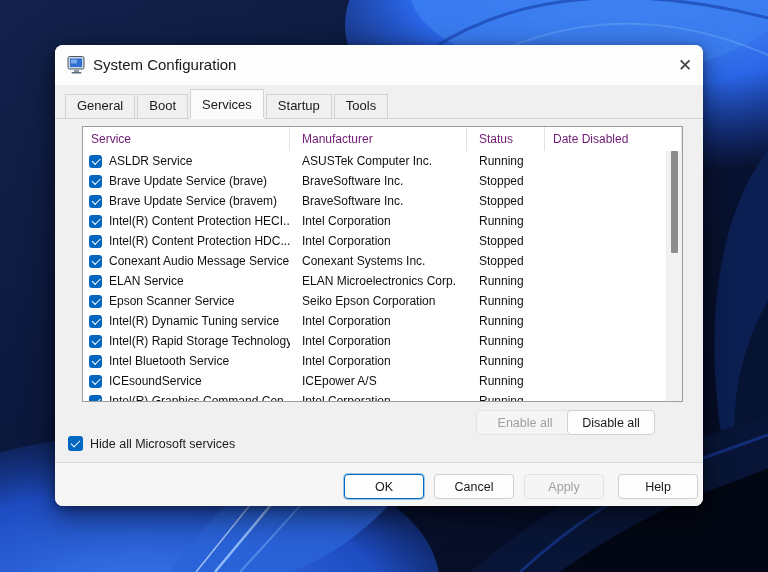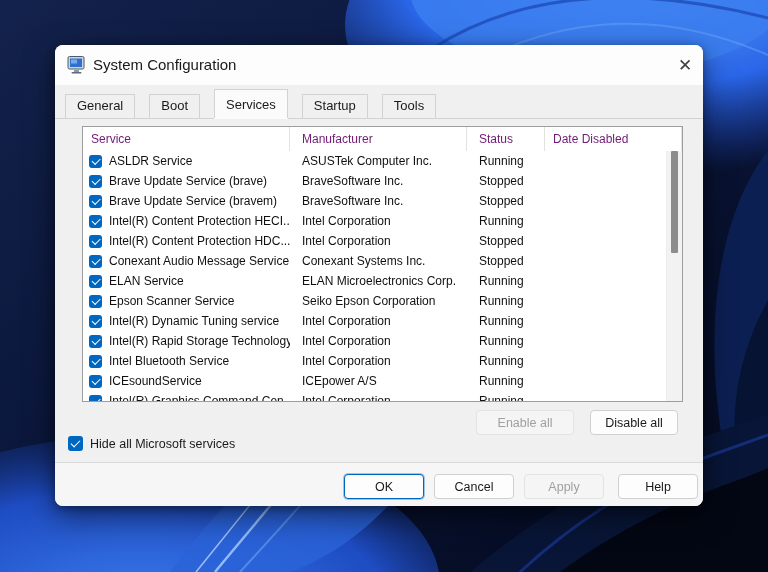--- a/index.html
+++ b/index.html
@@ -21,21 +21,21 @@
     background:#fdfdfd;border-radius:8px 8px 0 0;
   }
   .app-icon{position:absolute;left:12px;top:11px;width:19px;height:18px;}
   .title-text{position:absolute;left:38px;top:11px;font-size:15px;color:#191919;}
   .close-btn{
     position:absolute;left:616px;top:6px;width:28px;height:28px;border:none;background:transparent;
     font-size:17px;color:#404040;cursor:pointer;line-height:28px;text-align:center;padding:0;
     font-family:"DejaVu Sans",sans-serif;
   }
   
-  .tabstrip{position:absolute;top:45px;left:10px;height:28px;display:flex;align-items:flex-end;z-index:3;gap:12px;}
+  .tabstrip{position:absolute;top:45px;left:10px;height:28px;display:flex;align-items:flex-end;z-index:3;}
   .tab{
     border:1px solid #d2d2d2;border-bottom:none;background:#f0f0f0;
     font:13px "Liberation Sans",sans-serif;color:#1a1a1a;
     padding:3px 11px 5px 11px;margin-right:2px;cursor:pointer;
   }
   .tab.active{
     background:#fbfbfb;padding-top:7px;padding-bottom:6px;position:relative;z-index:4;
     box-shadow:0 1px 0 #fbfbfb;
   }
   .page{
@@ -74,21 +74,21 @@
   .sb-thumb{position:absolute;left:4px;top:0px;width:7px;height:102px;background:#8c8c8c;border-radius:1px;}
   
   .note-text{position:absolute;left:13px;top:362px;font-size:12.5px;color:#1a1a1a;z-index:3;}
   .btn{
     font:12.5px "Liberation Sans",sans-serif;color:#1a1a1a;
     background:#fdfdfd;border:1px solid #d0d0d0;border-radius:4px;cursor:pointer;
     position:absolute;z-index:3;
   }
   .btn:disabled,.btn.disabled{color:#a0a0a0;background:#f5f5f5;border-color:#e3e3e3;cursor:default;}
   .btn-enable{left:421px;top:365px;width:98px;height:25px;}
-  .btn-disable{left:535px;top:365px;width:88px;height:25px;}
+  .btn-disable{left:512px;top:365px;width:88px;height:25px;}
   
   .hide-row{position:absolute;left:13px;top:391px;display:flex;align-items:center;z-index:3;}
   .cb.big{width:15px;height:15px;margin:0 7px 0 0;}
   .cb.big::after{left:3.4px;top:4px;width:8px;height:4px;}
   .hide-label{font-size:12.5px;}
   
   .footer{
     position:absolute;left:0;right:0;bottom:0;height:43px;background:#f6f6f6;
     border-top:1px solid #dadada;border-radius:0 0 8px 8px;
   }

